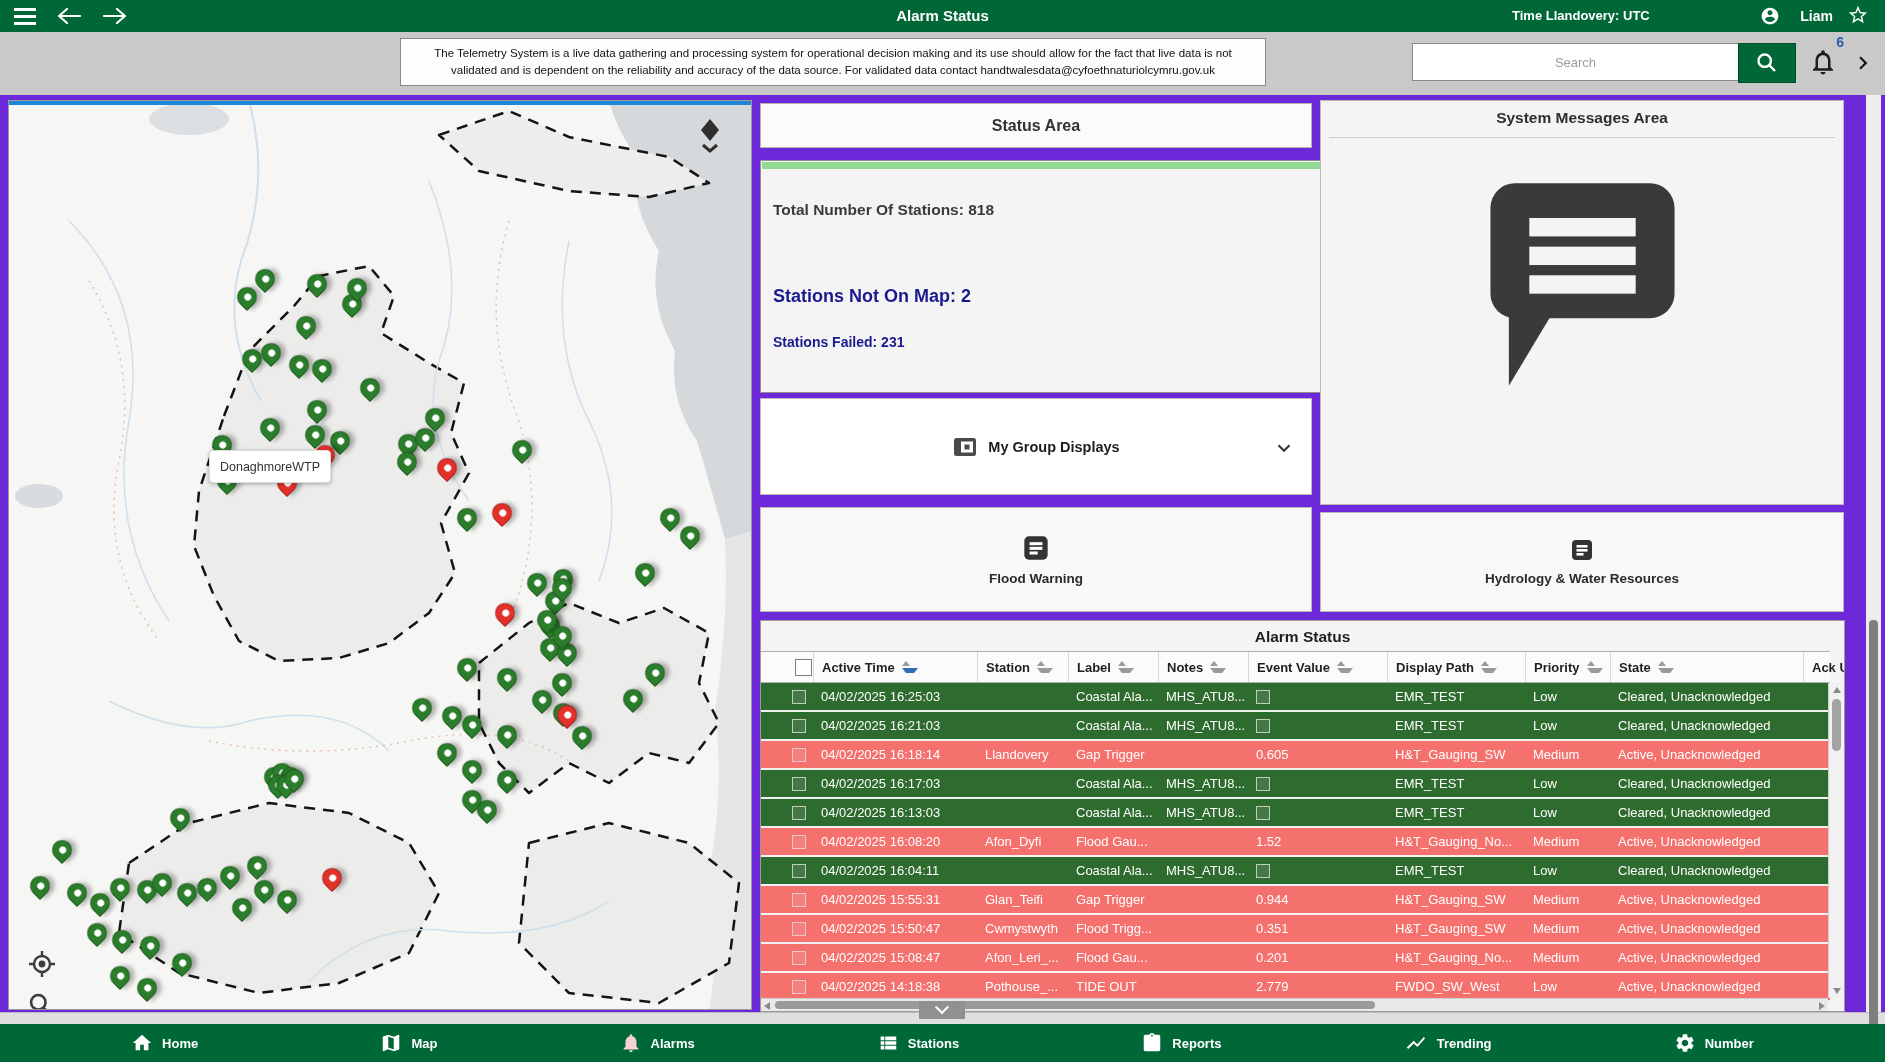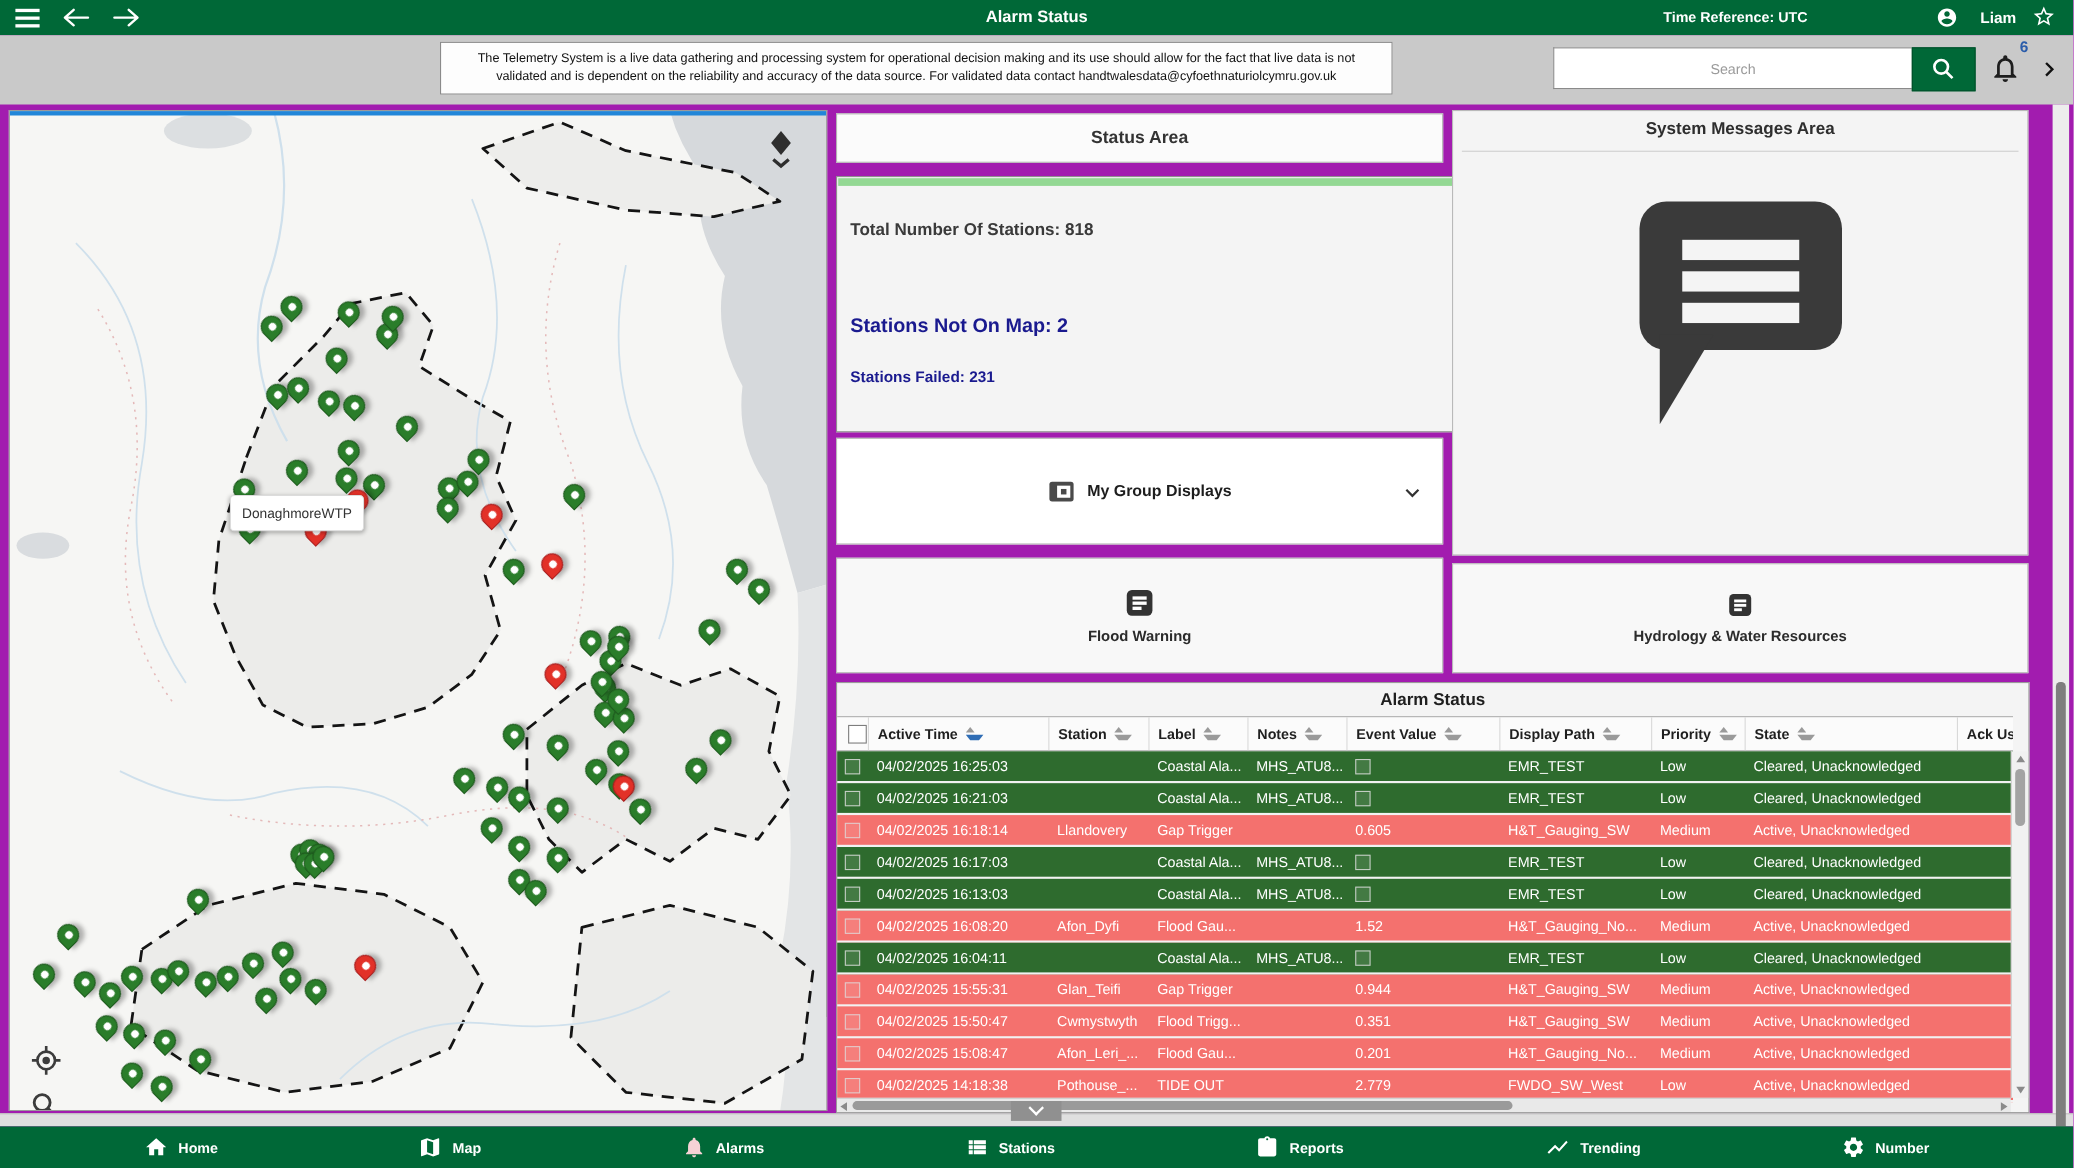--- a/index.html
+++ b/index.html
@@ -1,17 +1,17 @@
 <!DOCTYPE html>
 <html><head>
 <meta charset="utf-8">
 <style>
   html,body{margin:0;padding:0;}
   body{font-family:"Liberation Sans",sans-serif;}
-  .screen{position:relative;width:1885px;height:1062px;background:#a21caf;overflow:hidden;}
+  .screen{position:relative;width:1885px;height:1062px;background:#6d28d9;overflow:hidden;}
 
   
   .topbar{position:absolute;left:0;top:0;width:100%;height:32px;background:#006837;color:#fff;}
   .tb-left{position:absolute;left:14px;top:0;height:32px;display:flex;align-items:center;gap:20px;}
   .hamburger{display:flex;flex-direction:column;gap:4px;cursor:pointer;}
   .hamburger i{display:block;width:22px;height:3px;background:#fff;}
   .tb-arrow{width:26px;height:22px;}
   .tb-title{position:absolute;left:0;right:0;top:0;height:32px;line-height:32px;text-align:center;font-weight:bold;font-size:15px;}
   .tb-time{position:absolute;left:1512px;top:0;height:32px;line-height:32px;font-weight:bold;font-size:13px;}
   .tb-user{position:absolute;right:52px;top:0;height:32px;display:flex;align-items:center;gap:20px;font-weight:bold;font-size:14px;}
@@ -66,21 +66,21 @@
   
   .sysmsg-panel{left:1320px;top:100px;width:524px;height:405px;border-color:#b9b9b9;}
   .sysmsg-title{position:absolute;left:0;right:0;top:8px;text-align:center;font-weight:bold;font-size:15.5px;color:#2e2e2e;}
   .sysmsg-divider{position:absolute;left:8px;right:8px;top:36px;height:1px;background:#cfcfcf;}
   .bubble-wrap{position:absolute;left:0;right:0;top:72px;display:flex;justify-content:center;}
   .hydro-panel{left:1320px;top:512px;width:524px;height:100px;}
 
   
   .table-panel{left:760px;top:620px;width:1085px;height:392px;border-color:#9a9a9a;overflow:hidden;}
   .table-title{position:absolute;left:0;right:0;top:0;height:30px;line-height:32px;text-align:center;font-weight:bold;font-size:15.5px;color:#1f1f1f;}
-  .grid-cols{display:grid;grid-template-columns:28px 164px 91px 90px 90px 139px 138px 85px 193px 51px;}
+  .grid-cols{display:grid;grid-template-columns:28px 164px 91px 90px 90px 139px 138px 85px 193px 51px;padding-left:24px;}
   .t-header{position:absolute;left:0;top:30px;width:1069px;height:32px;background:#fbfbfb;border-top:1px solid #b0b0b0;border-bottom:1px solid #b0b0b0;box-sizing:border-box;}
   .th{display:flex;align-items:center;padding-left:8px;font-weight:bold;font-size:13px;color:#1f1f1f;border-left:1px solid #d9d9d9;overflow:hidden;white-space:nowrap;cursor:pointer;}
   .th-cb{display:flex;align-items:center;justify-content:center;border-left:none;}
   .cb-hdr{width:15px;height:15px;background:#fff;border:1px solid #7d7d7d;cursor:pointer;}
   .sort{display:inline-flex;flex-direction:column;gap:2px;margin-left:7px;}
   .sort i{display:block;width:0;height:0;border-left:4px solid transparent;border-right:4px solid transparent;}
   .sort .tu{border-bottom:5px solid #9a9a9a;}
   .sort .td{border-top:5px solid #9a9a9a;}
   .sort.sorted .td{border-top-color:#2f6db5;}
   .t-body{position:absolute;left:0;top:62px;width:1069px;}
@@ -125,21 +125,21 @@
           <i></i>
         </span>
       <svg class="tb-arrow" viewBox="0 0 26 22">
           <path d="M24 11 H4 M11 4 l-8 7 8 7" stroke="#fff" stroke-width="2.2" fill="none" stroke-linecap="round" stroke-linejoin="round"></path>
         </svg>
       <svg class="tb-arrow" viewBox="0 0 26 22">
           <path d="M2 11 H22 M15 4 l8 7 -8 7" stroke="#fff" stroke-width="2.2" fill="none" stroke-linecap="round" stroke-linejoin="round"></path>
         </svg>
     </div>
     <div class="tb-title">Alarm Status</div>
-    <div class="tb-time">Time Reference: UTC</div>
+    <div class="tb-time">Time Llandovery: UTC</div>
     <div class="tb-user">
       <svg width="20" height="20" viewBox="0 0 24 24">
           <path fill="#fff" d="M12 2C6.48 2 2 6.48 2 12s4.48 10 10 10 10-4.48 10-10S17.52 2 12 2zm0 3c1.66 0 3 1.34 3 3s-1.34 3-3 3-3-1.34-3-3 1.34-3 3-3zm0 14.2c-2.5 0-4.71-1.28-6-3.22.03-1.99 4-3.08 6-3.08 1.99 0 5.97 1.09 6 3.08-1.29 1.94-3.5 3.22-6 3.22z"></path>
         </svg>
       <span>Liam</span>
     </div>
     <svg class="tb-star" width="22" height="22" viewBox="0 0 24 24">
         <path fill="#fff" d="M22 9.24l-7.19-.62L12 2 9.19 8.63 2 9.24l5.46 4.73L5.82 21 12 17.27 18.18 21l-1.63-7.03L22 9.24zM12 15.4l-3.76 2.27 1-4.28-3.32-2.88 4.38-.38L12 6.1l1.71 4.04 4.38.38-3.32 2.88 1 4.28L12 15.4z"></path>
       </svg>
   </header>

